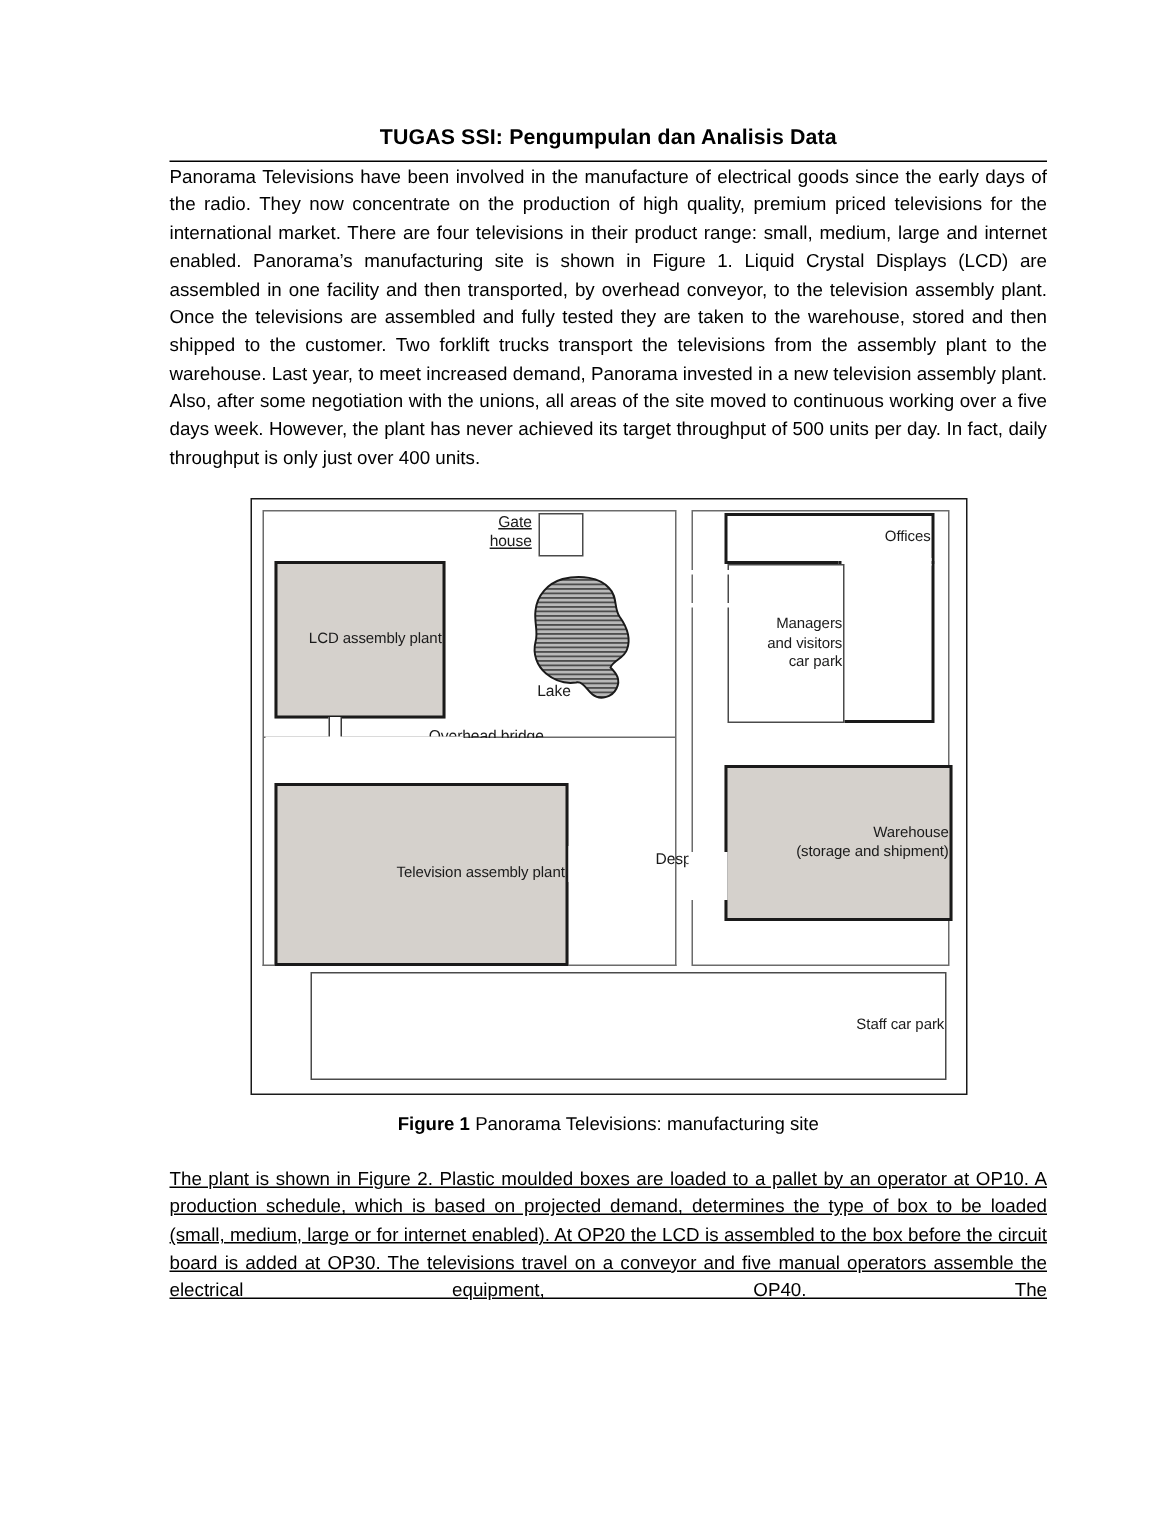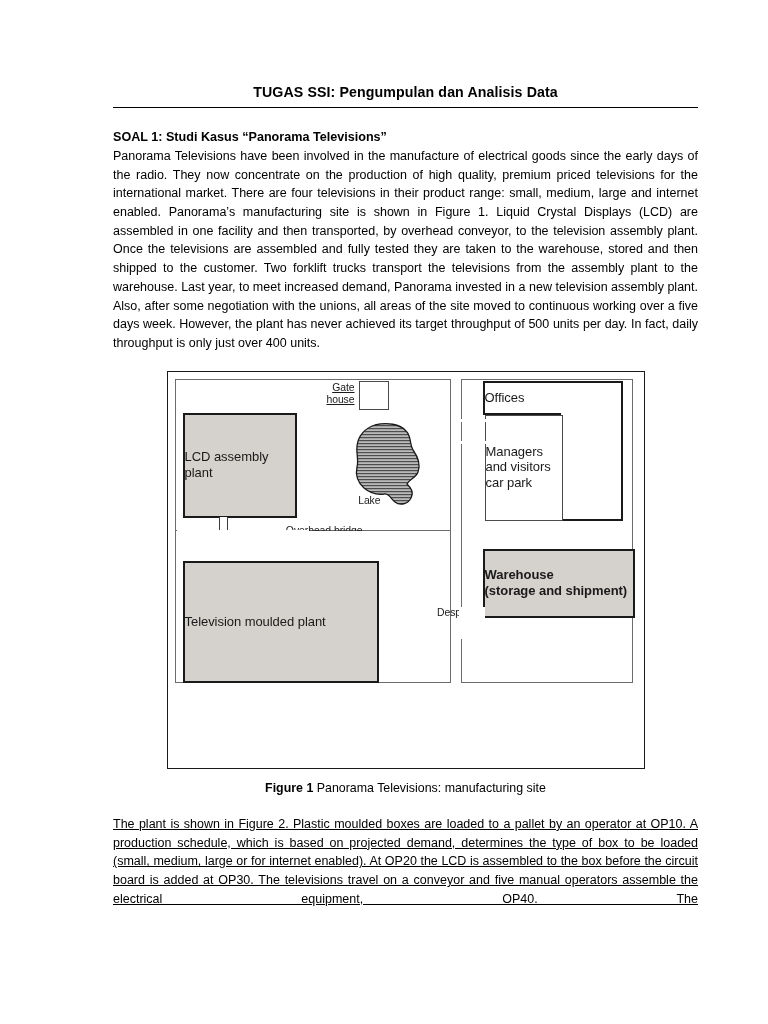--- a/index.html
+++ b/index.html
@@ -141,22 +141,22 @@
     letter-spacing: -0.05px;
   }
   .lbl.left { text-align: right; }
   .lbl.right { text-align: right; }
 
   .box-label {
     position: absolute;
     left: 0; right: 0;
     top: 50%;
     transform: translateY(-50%);
-    text-align: left;
-    font-size: 13px;
+    text-align: right;
+    font-size: 10px;
     line-height: 1.22;
     color: #1a1a1a;
     white-space: pre-line;
     letter-spacing: -0.05px;
   }
 
   .conveyor {
     position: absolute;
     box-sizing: border-box;
     background: #ffffff;
@@ -169,21 +169,20 @@
 </style>
 </head>
 <body>
 
 <div class="page">
   <div class="content">
 
     <h1 class="doc-title">TUGAS SSI: Pengumpulan dan Analisis Data</h1>
     <div class="title-rule"></div>
 
-    <h2 class="section-heading">SOAL 1: Studi Kasus “Panorama Televisions”</h2>
 
     <p class="body-text">Panorama Televisions have been involved in the manufacture of electrical goods since the early days of the radio. They now concentrate on the production of high quality, premium priced televisions for the international market. There are four televisions in their product range: small, medium, large and internet enabled. Panorama’s manufacturing site is shown in Figure 1. Liquid Crystal Displays (LCD) are assembled in one facility and then transported, by overhead conveyor, to the television assembly plant. Once the televisions are assembled and fully tested they are taken to the warehouse, stored and then shipped to the customer. Two forklift trucks transport the televisions from the assembly plant to the warehouse. Last year, to meet increased demand, Panorama invested in a new television assembly plant. Also, after some negotiation with the unions, all areas of the site moved to continuous working over a five days week. However, the plant has never achieved its target throughput of 500 units per day. In fact, daily throughput is only just over 400 units.</p>
 
     <div class="figure-block">
       <div class="figure-wrap">
         <div class="dgm">
 
           <div class="site-frame"></div>
 
           <div class="box plain-road" style="left:12px; top:12px; width:276px; height:152px;"></div>
@@ -214,21 +213,21 @@
 
           <div class="conveyor" style="left:56px; top:150px; width:9px; height:46px;"></div>
           <div class="lbl left" style="left:70px; top:158px; width:130px;">Overhead bridge
 conveyor</div>
 
           <div class="box plain-road" style="left:12px; top:164px; width:276px; height:152px; border-top:none;"></div>
 
           <div class="cover" style="left:14px; top:163px; width:132px; height:3px;"></div>
 
           <div class="box shaded" style="left:20px; top:194px; width:196px; height:122px;">
-            <span class="box-label">Television moulded plant</span>
+            <span class="box-label">Television assembly plant</span>
           </div>
 
           <div class="cover" style="left:216px; top:236px; width:4px; height:24px;"></div>
 
           <div class="box plain-road" style="left:298px; top:12px; width:172px; height:304px;"></div>
 
           <div class="box thick" style="left:320px; top:14px; width:140px; height:34px;">
             <span class="box-label">Offices</span>
           </div>
           <div class="box thick" style="left:396px; top:46px; width:64px; height:108px;"></div>
@@ -236,29 +235,32 @@
 
           <div class="box thin" style="left:322px; top:48px; width:78px; height:106px;">
             <span class="box-label">Managers
 and visitors
 car park</span>
           </div>
 
           <div class="cover" style="left:296px; top:52px; width:28px; height:3px;"></div>
           <div class="cover" style="left:296px; top:74px; width:28px; height:3px;"></div>
 
-          <div class="box shaded" style="left:320px; top:182px; width:152px; height:69px;font-weight:bold;">
+          <div class="box shaded" style="left:320px; top:182px; width:152px; height:104px;">
             <span class="box-label">Warehouse
 (storage and shipment)</span>
           </div>
 
           <div class="lbl right" style="left:242px; top:240px; width:76px;">Despatch
 bay</div>
           <div class="cover" style="left:296px; top:240px; width:26px; height:32px;"></div>
 
+          <div class="box thin" style="left:44px; top:320px; width:424px; height:72px;">
+            <span class="box-label">Staff car park</span>
+          </div>
 
         </div>
       </div>
 
       <div class="fig-caption">
         <b>Figure 1</b><span> Panorama Televisions: manufacturing site</span>
       </div>
     </div>
 
     <p class="body-text spaced last-line-spread">The plant is shown in Figure 2. Plastic moulded boxes are loaded to a pallet by an operator at OP10. A production schedule, which is based on projected demand, determines the type of box to be loaded (small, medium, large or for internet enabled). At OP20 the LCD is assembled to the box before the circuit board is added at OP30. The televisions travel on a conveyor and five manual operators assemble the electrical equipment, OP40. The</p>

